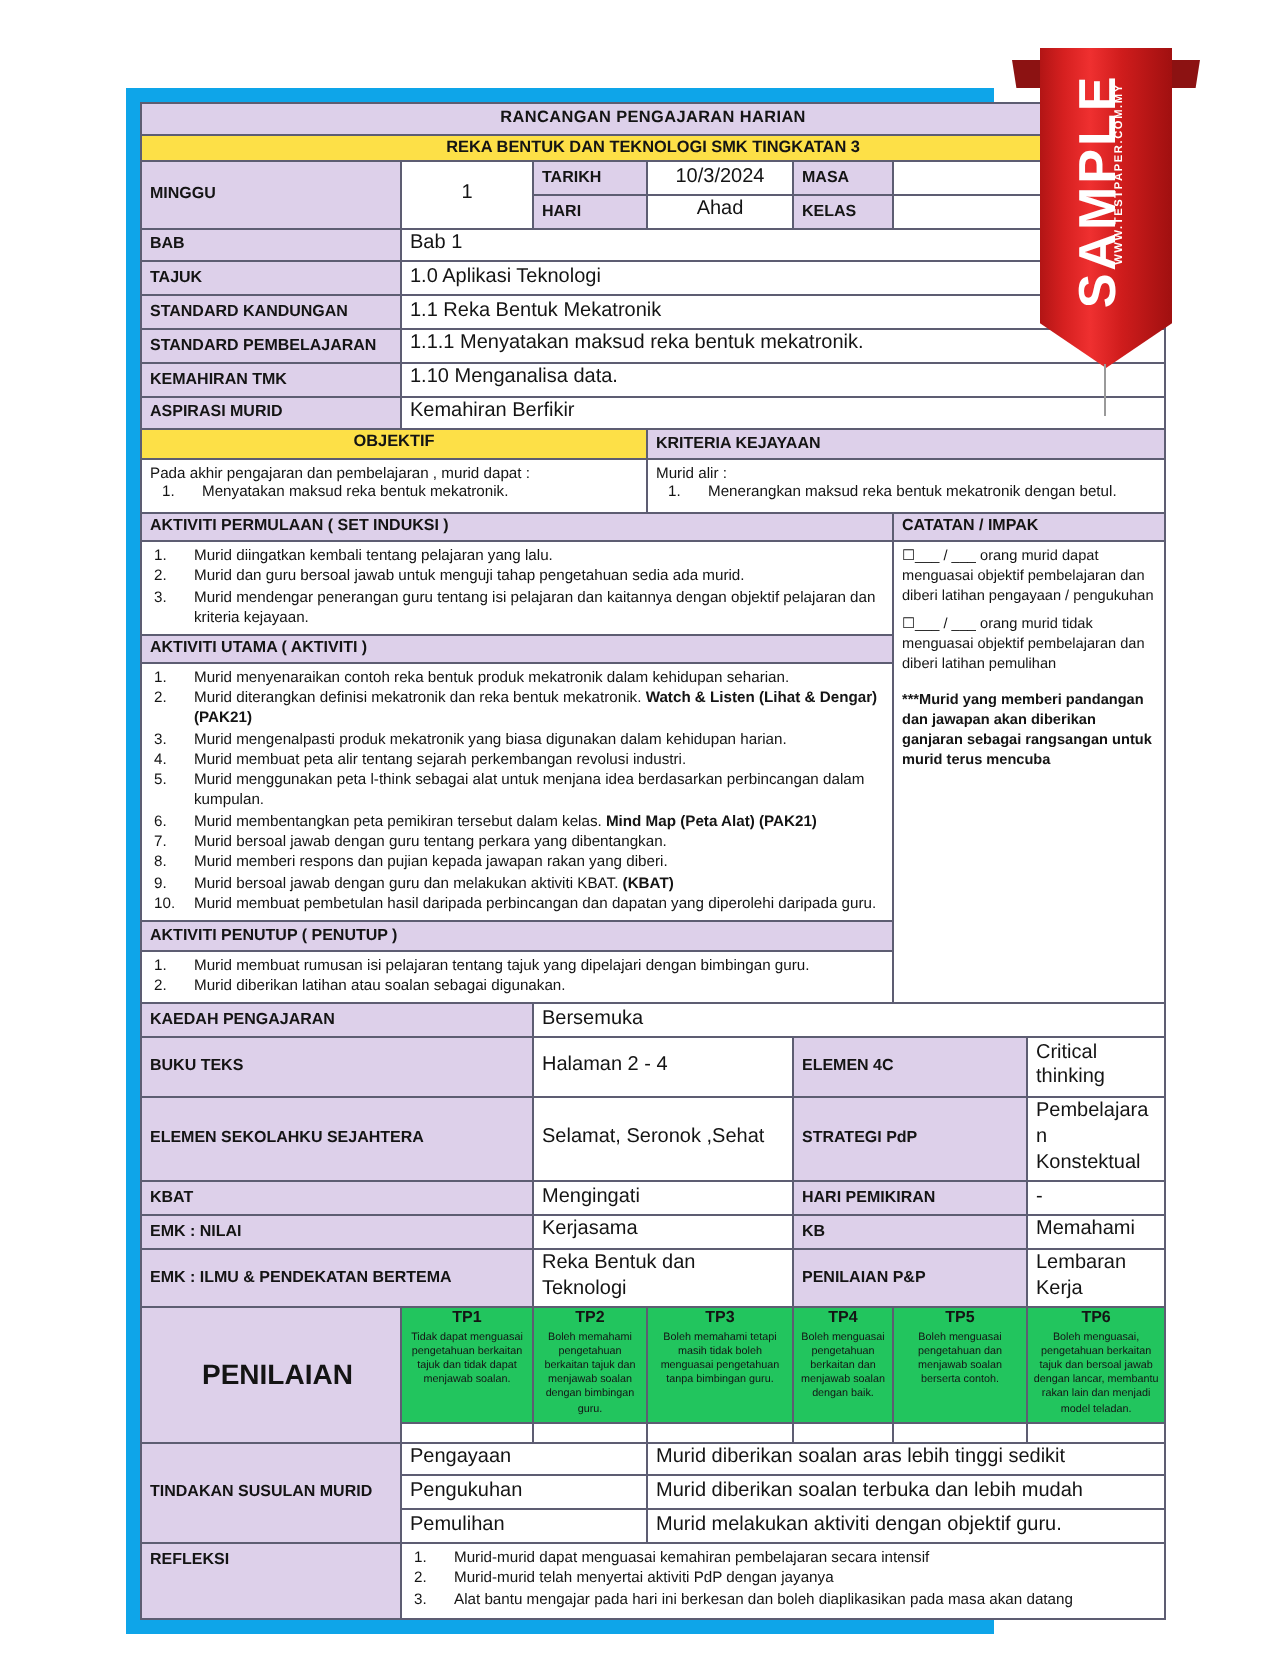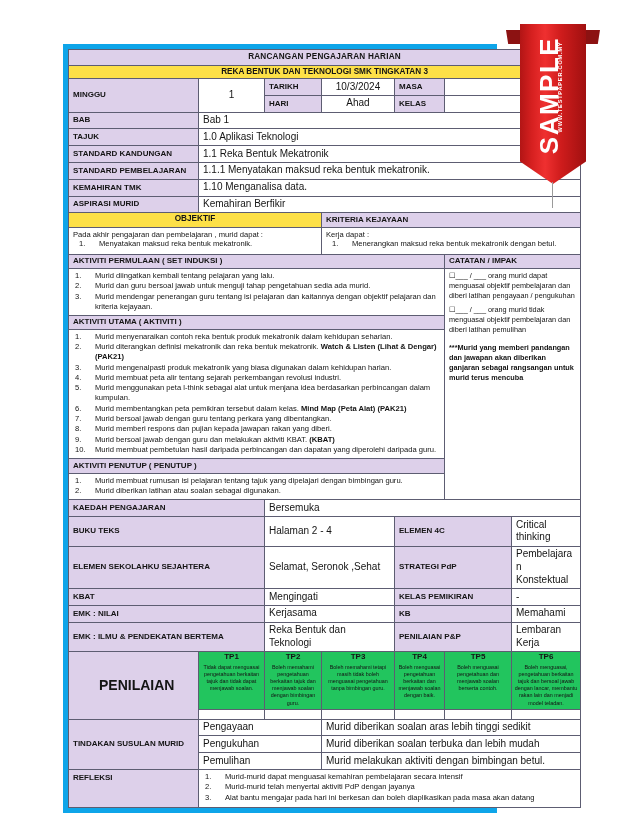--- a/index.html
+++ b/index.html
@@ -6,21 +6,21 @@
   body{
     width:640px;height:839px;
     font-family:"Liberation Sans", sans-serif;
     color:#141414;
     position:relative;
     overflow:hidden;
   }
   .page{position:relative;width:640px;height:839px;background:#fff;}
   .doc{
     position:absolute;left:63px;top:44px;width:434px;
-    border:5px solid #0ea5e9;
+    border:7px solid #0ea5e9;
     box-sizing:border-box;
     background:#fff;
   }
   table{border-collapse:collapse;width:100%;table-layout:fixed;}
   td,th{
     border:1px solid #5d5d72;
     padding:0px 3px;
     font-size:7.4px;
     line-height:1.28;
     vertical-align:top;
@@ -183,21 +183,21 @@
         <td class="secthdr" colspan="4">KRITERIA KEJAYAAN</td>
       </tr>
       <tr>
         <td colspan="3" style="padding:2px 4px 4px 4px">
           <div style="font-size:7.6px">Pada akhir pengajaran dan pembelajaran , murid dapat :</div>
           <ol class="num">
             <li><span class="n">1.</span><span>Menyatakan maksud reka bentuk mekatronik.</span></li>
           </ol>
         </td>
         <td colspan="4" style="padding:2px 4px 4px 4px">
-          <div style="font-size:7.6px">Kerja dapat :</div>
+          <div style="font-size:7.6px">Murid alir :</div>
           <ol class="num">
             <li><span class="n">1.</span><span>Menerangkan maksud reka bentuk mekatronik dengan betul.</span></li>
           </ol>
         </td>
       </tr>
 
       <tr>
         <td class="secthdr" colspan="5">AKTIVITI PERMULAAN ( SET INDUKSI )</td>
         <td class="secthdr" colspan="2" rowspan="1">CATATAN / IMPAK</td>
       </tr>
@@ -261,21 +261,21 @@
       </tr>
       <tr>
         <td class="lbl" colspan="2">ELEMEN SEKOLAHKU SEJAHTERA</td>
         <td class="val" colspan="2">Selamat, Seronok ,Sehat</td>
         <td class="lbl" colspan="2">STRATEGI PdP</td>
         <td class="val">Pembelajaran Konstektual</td>
       </tr>
       <tr>
         <td class="lbl" colspan="2">KBAT</td>
         <td class="val" colspan="2">Mengingati</td>
-        <td class="lbl" colspan="2">KELAS PEMIKIRAN</td>
+        <td class="lbl" colspan="2">HARI PEMIKIRAN</td>
         <td class="val">-</td>
       </tr>
       <tr>
         <td class="lbl" colspan="2">EMK : NILAI</td>
         <td class="val" colspan="2">Kerjasama</td>
         <td class="lbl" colspan="2">KB</td>
         <td class="val">Memahami</td>
       </tr>
       <tr>
         <td class="lbl" colspan="2">EMK : ILMU &amp; PENDEKATAN BERTEMA</td>
@@ -324,21 +324,21 @@
         <td class="lbl" rowspan="3" style="vertical-align:middle">TINDAKAN SUSULAN MURID</td>
         <td class="val" colspan="2">Pengayaan</td>
         <td class="val" colspan="4">Murid diberikan soalan aras lebih tinggi sedikit</td>
       </tr>
       <tr>
         <td class="val" colspan="2">Pengukuhan</td>
         <td class="val" colspan="4">Murid diberikan soalan terbuka dan lebih mudah</td>
       </tr>
       <tr>
         <td class="val" colspan="2">Pemulihan</td>
-        <td class="val" colspan="4">Murid melakukan aktiviti dengan bimbingan betul.</td>
+        <td class="val" colspan="4">Murid melakukan aktiviti dengan objektif guru.</td>
       </tr>
 
       <tr>
         <td class="lbl" style="vertical-align:top;padding-top:3px">REFLEKSI</td>
         <td colspan="6" style="padding:2px 4px 4px 0">
           <ol class="num reflek">
             <li><span class="n">1.</span><span>Murid-murid dapat menguasai kemahiran pembelajaran secara intensif</span></li>
             <li><span class="n">2.</span><span>Murid-murid telah menyertai aktiviti PdP dengan jayanya</span></li>
             <li><span class="n">3.</span><span>Alat bantu mengajar pada hari ini berkesan dan boleh diaplikasikan pada masa akan datang</span></li>
           </ol>

